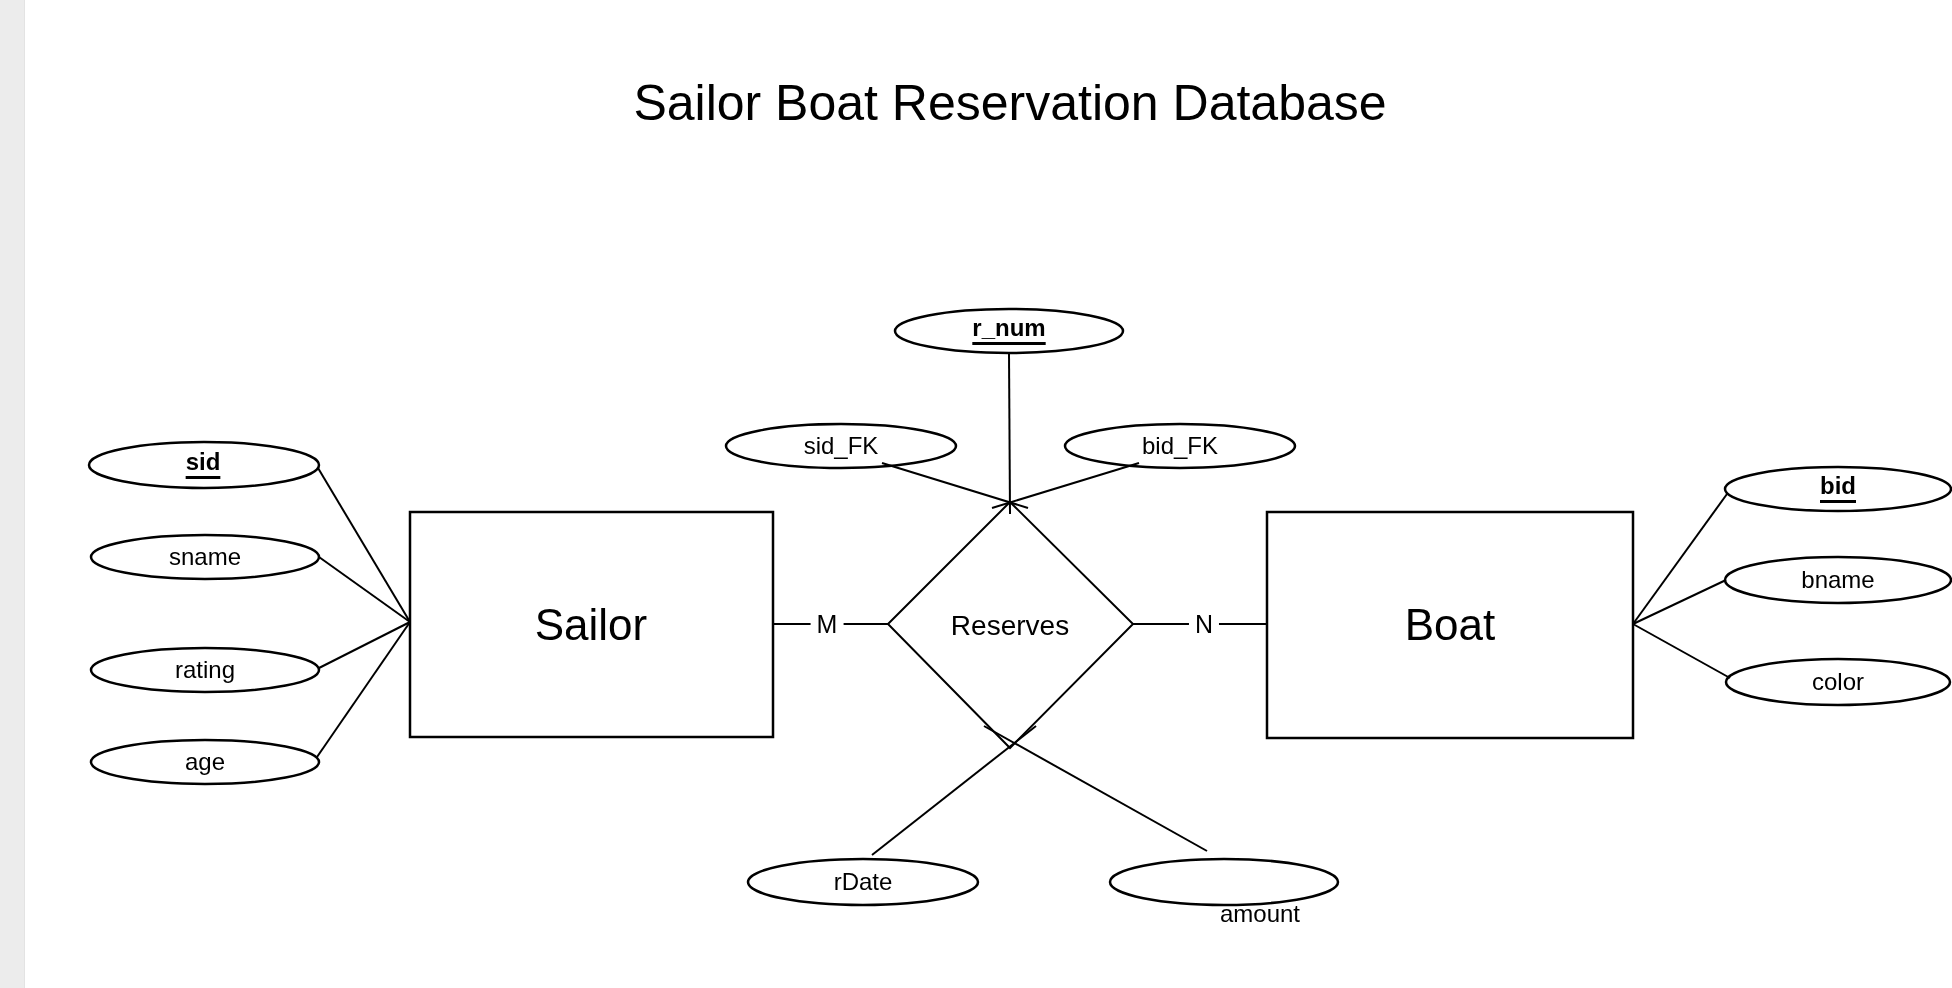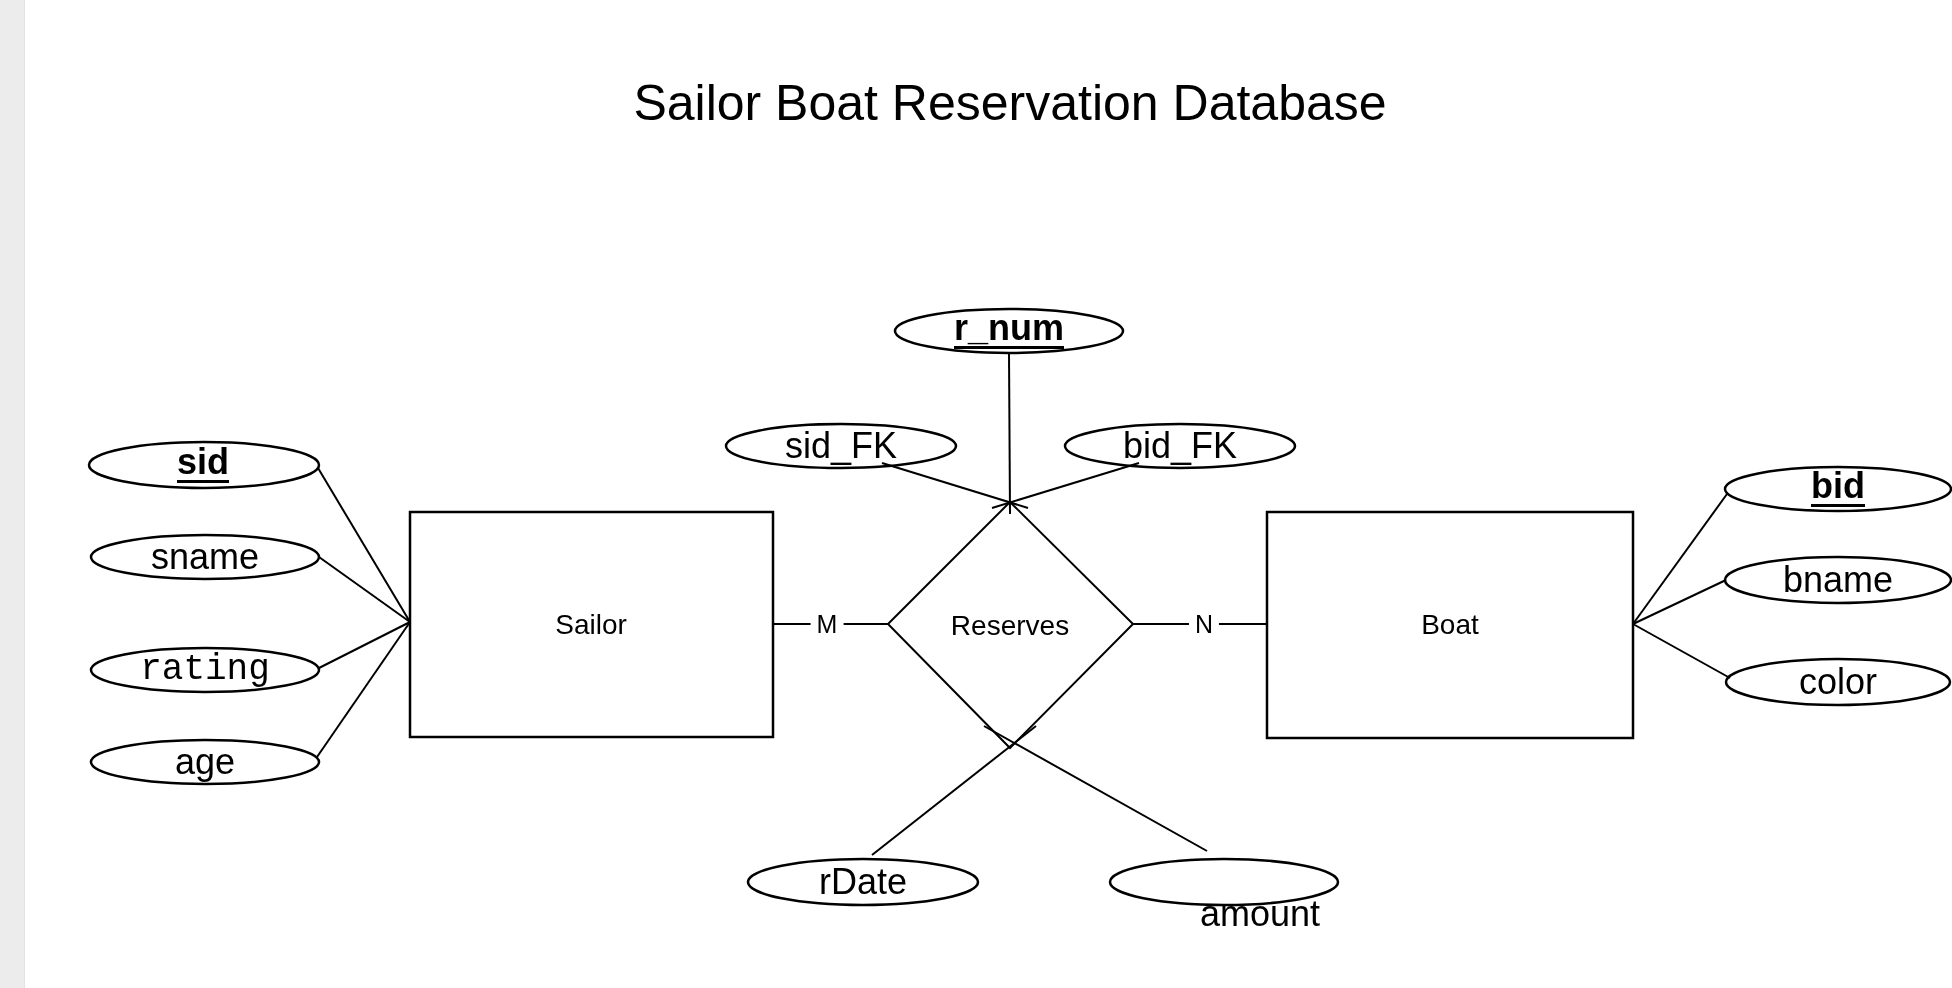--- a/index.html
+++ b/index.html
@@ -27,22 +27,22 @@
     left: 0; top: 0;
   }
   .lbl {
     position: absolute;
     transform: translate(-50%, -50%);
     color: #000000;
     white-space: nowrap;
     line-height: 1;
   }
   .title-lbl   { font-size: 50px; }
-  .entity-lbl  { font-size: 28px; }
-  .attr-lbl    { font-size: 36px; }
+  .entity-lbl  { font-size: 44px; }
+  .attr-lbl    { font-size: 24px; }
   .rel-lbl     { font-size: 28px; }
   .card-lbl    { font-size: 25px; background: #ffffff; padding: 0 6px; }
   .pk {
     font-weight: bold;
     text-decoration: underline;
     text-decoration-thickness: 3px;
     text-underline-offset: 6px;
   }
 </style>
 </head>
@@ -98,21 +98,21 @@
   <div class="lbl entity-lbl" style="left:591px; top:625px;">Sailor</div>
   <div class="lbl entity-lbl" style="left:1450px; top:625px;text-align:right;">Boat</div>
 
   <div class="lbl rel-lbl" style="left:1010px; top:626px;">Reserves</div>
 
   <div class="lbl card-lbl" style="left:827px; top:624px;">M</div>
   <div class="lbl card-lbl" style="left:1204px; top:624px;">N</div>
 
   <div class="lbl attr-lbl pk" style="left:203px; top:462px;">sid</div>
   <div class="lbl attr-lbl" style="left:205px; top:557px;">sname</div>
-  <div class="lbl attr-lbl" style="left:205px; top:670px;font-family:Liberation Mono, monospace;">rating</div>
+  <div class="lbl attr-lbl" style="left:205px; top:670px;">rating</div>
   <div class="lbl attr-lbl" style="left:205px; top:762px;">age</div>
 
   <div class="lbl attr-lbl pk" style="left:1009px; top:328px;">r_num</div>
   <div class="lbl attr-lbl" style="left:841px; top:446px;">sid_FK</div>
   <div class="lbl attr-lbl" style="left:1180px; top:446px;">bid_FK</div>
   <div class="lbl attr-lbl" style="left:863px; top:882px;">rDate</div>
   <div class="lbl attr-lbl" style="left:1260px; top:882px;margin-top:32px;">amount</div>
 
   <div class="lbl attr-lbl pk" style="left:1838px; top:486px;">bid</div>
   <div class="lbl attr-lbl" style="left:1838px; top:580px;">bname</div>

